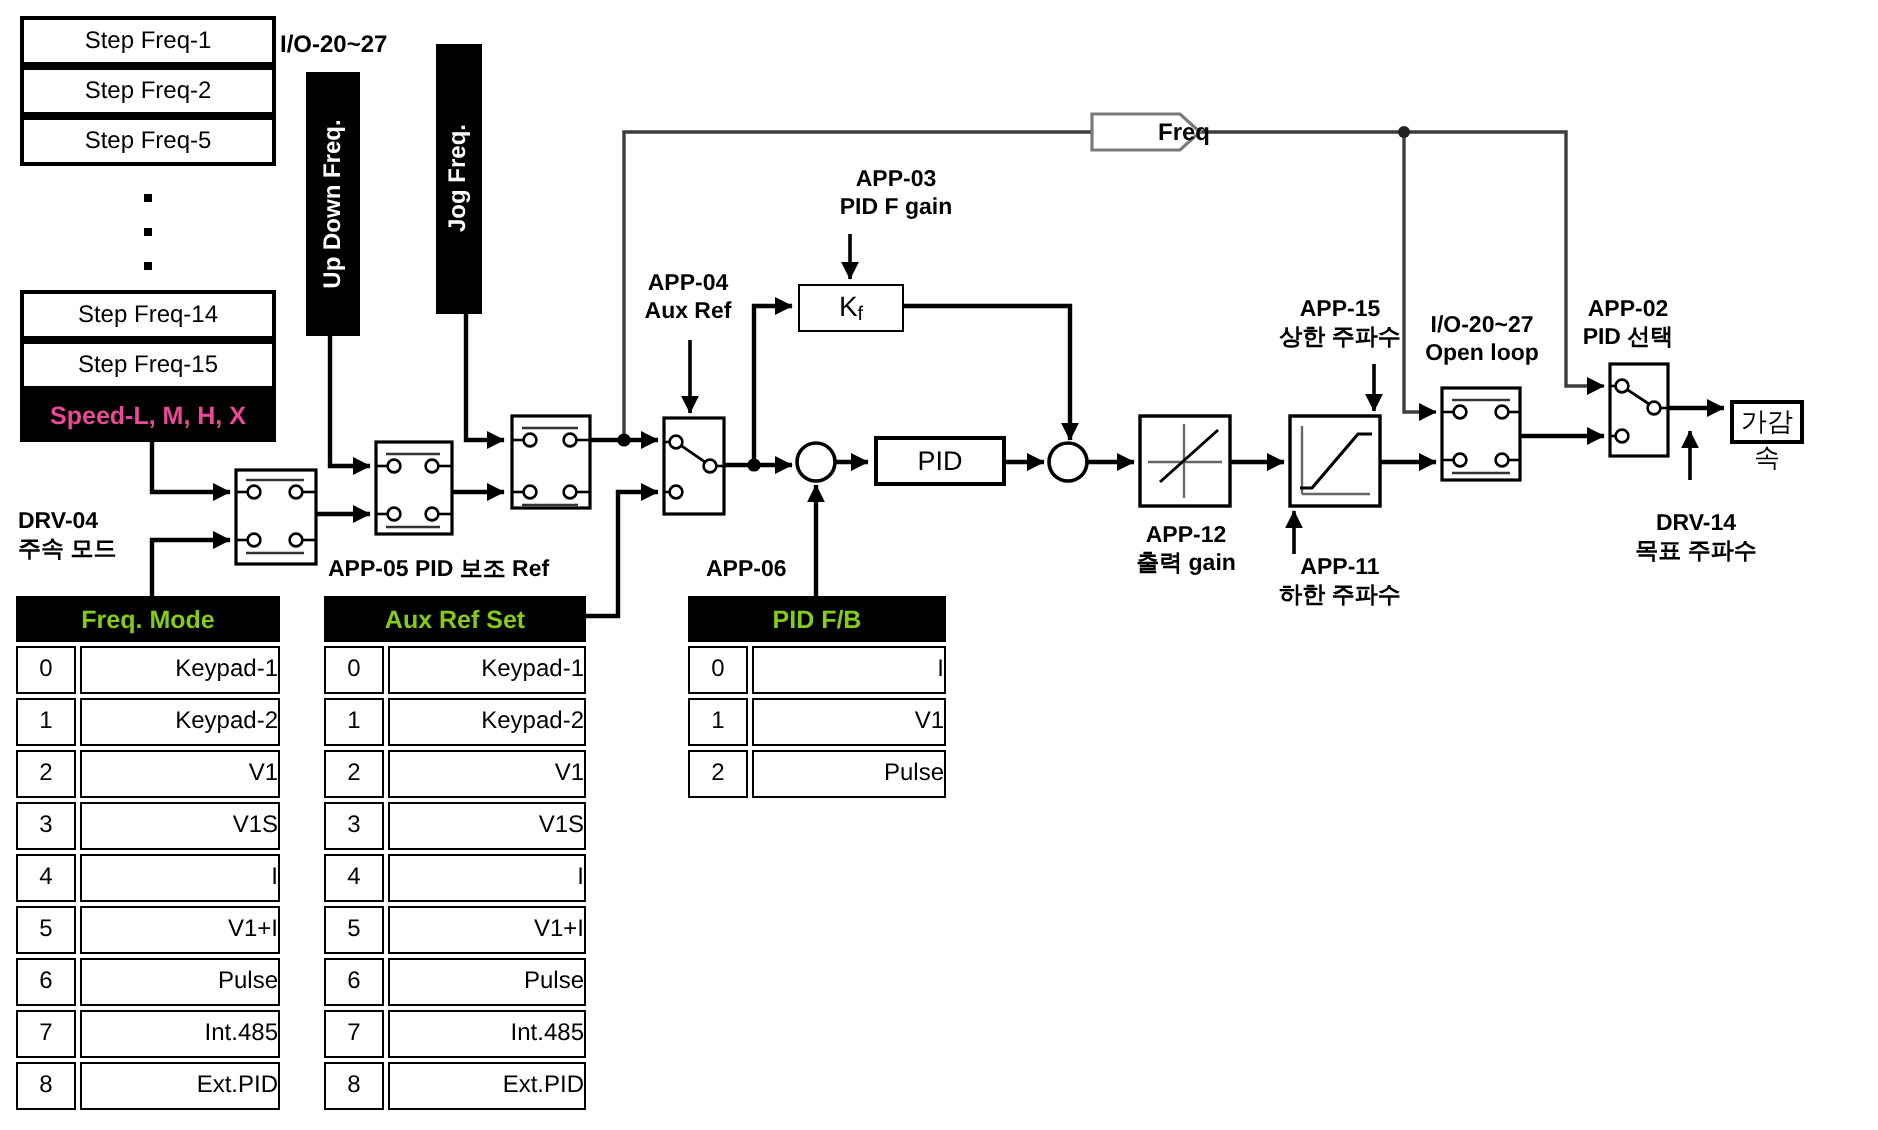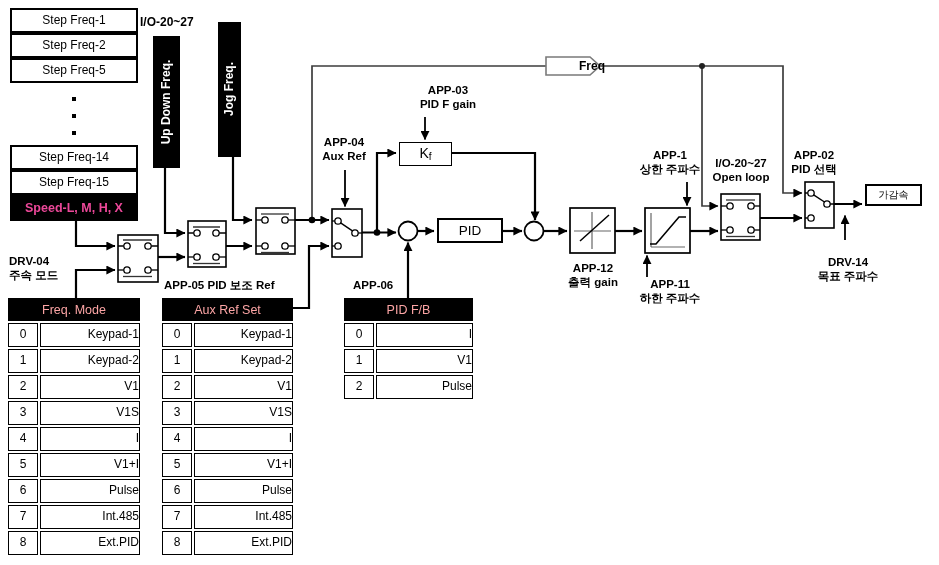--- a/index.html
+++ b/index.html
@@ -14,21 +14,21 @@
   .dot{position:absolute;width:4px;height:4px;background:#000;}
   .vbar{position:absolute;background:#000;}
   .vbar-text{position:absolute;color:#fff;font-weight:bold;font-size:12px;line-height:16px;
         text-align:center;white-space:nowrap;transform:rotate(-90deg);transform-origin:center;}
   .lbl{position:absolute;font-weight:bold;font-size:11.5px;line-height:13.5px;white-space:nowrap;}
   .lbl .ln{display:block;}
   .ctr{text-align:center;}
   .blockbox{position:absolute;box-sizing:border-box;border:2px solid #000;background:#fff;
         text-align:center;font-weight:normal;}
   .tbl{position:absolute;display:flex;flex-direction:column;gap:2px;}
-  .tbl .hdr{box-sizing:border-box;height:23px;background:#000;color:#fca5a5;font-weight:normal;
+  .tbl .hdr{box-sizing:border-box;height:23px;background:#000;color:#84cc16;font-weight:bold;
         font-size:12.5px;line-height:23px;text-align:center;border:1.5px solid #000;}
   .tbl .row{display:flex;gap:2px;height:24px;}
   .tbl .no{box-sizing:border-box;width:30px;border:1.5px solid #000;background:#fff;
         font-size:12px;line-height:21px;text-align:center;}
   .tbl .val{box-sizing:border-box;flex:1;border:1.5px solid #000;background:#fff;
         font-size:12px;line-height:21px;text-align:right;}
   .kf-sub{font-size:10px;position:relative;top:2px;}
 </style>
 </head>
 <body>
@@ -221,21 +221,21 @@
   <div class="lbl" style="left:353px;top:279px">APP-06</div>
   <div class="lbl ctr" style="left:304px;top:136px;width:80px">
     <span class="ln">APP-04</span>
     <span class="ln">Aux Ref</span>
   </div>
   <div class="lbl ctr" style="left:408px;top:84px;width:80px">
     <span class="ln">APP-03</span>
     <span class="ln">PID F gain</span>
   </div>
   <div class="lbl ctr" style="left:630px;top:149px;width:80px">
-    <span class="ln">APP-1</span>
+    <span class="ln">APP-15</span>
     <span class="ln">상한 주파수</span>
   </div>
   <div class="lbl ctr" style="left:630px;top:278px;width:80px">
     <span class="ln">APP-11</span>
     <span class="ln">하한 주파수</span>
   </div>
   <div class="lbl ctr" style="left:553px;top:262px;width:80px">
     <span class="ln">APP-12</span>
     <span class="ln">출력 gain</span>
   </div>
@@ -250,21 +250,21 @@
   <div class="lbl ctr" style="left:808px;top:256px;width:80px">
     <span class="ln">DRV-14</span>
     <span class="ln">목표 주파수</span>
   </div>
 
   <div class="blockbox" style="left:399px;top:142px;width:53px;height:24px;line-height:20px;font-size:14px;border-width:1.8px">
     <span>K</span><span class="kf-sub">f</span>
   </div>
   <div class="blockbox" style="left:437px;top:218px;width:66px;height:25px;line-height:21px;font-size:13.5px">PID</div>
   <div class="abs ctr" style="left:546px;top:58px;width:44px;height:16px;line-height:16px;font-weight:bold;font-size:12px">Freq</div>
-  <div class="blockbox" style="left:865px;top:184px;width:57px;height:22px;line-height:18px;font-size:10px">가감속</div>
+  <div class="blockbox" style="left:865px;top:200px;width:37px;height:22px;line-height:18px;font-size:13px">가감속</div>
 
   <div class="tbl" style="left:8px;top:298px;width:132px">
     <div class="hdr">Freq. Mode</div>
     <div class="row">
         <div class="no">0</div>
         <div class="val">Keypad-1</div>
       </div>
     <div class="row">
         <div class="no">1</div>
         <div class="val">Keypad-2</div>

